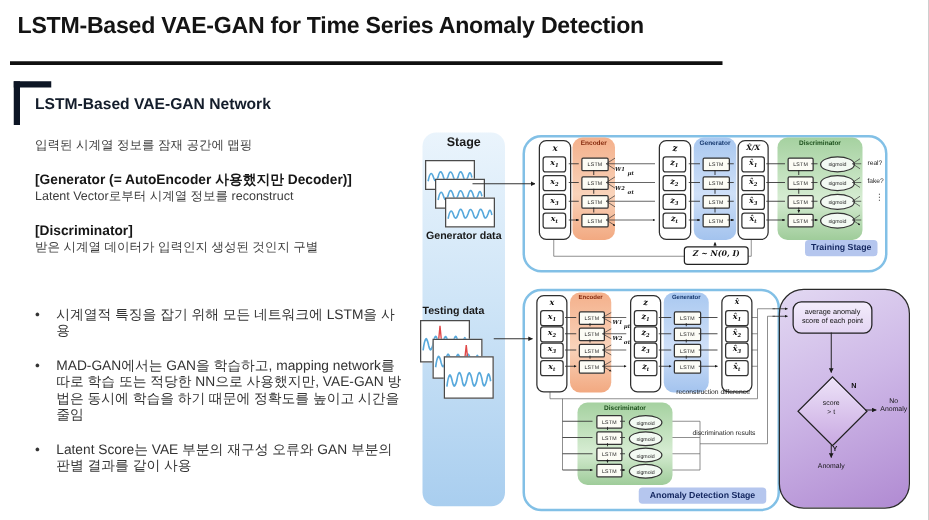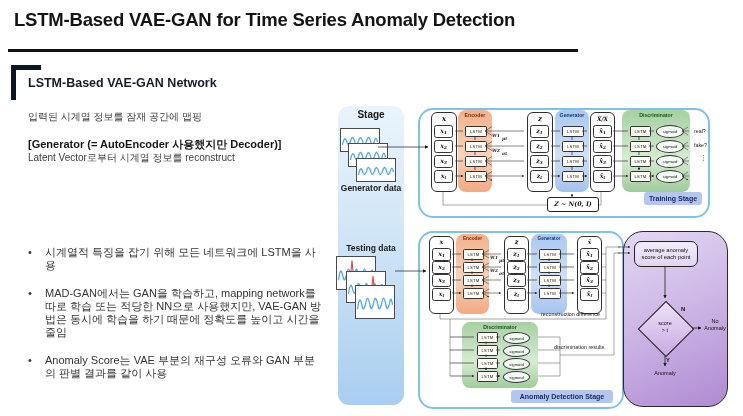--- a/index.html
+++ b/index.html
@@ -81,35 +81,39 @@
 
   
   <div class="abs defsec" style="left:28px;top:110px;width:310px">
     <div class="sec">
       <div class="db">입력된 시계열 정보를 잠재 공간에 맵핑</div>
     </div>
     <div class="sec">
       <div class="dh">[Generator (= AutoEncoder 사용했지만 Decoder)]</div>
       <div class="db">Latent Vector로부터 시계열 정보를 reconstruct</div>
     </div>
+    <div class="sec">
+      <div class="dh">[Discriminator]</div>
+      <div class="db">받은 시계열 데이터가 입력인지 생성된 것인지 구별</div>
+    </div>
   </div>
 
   
   <div class="abs" style="left:28px;top:246px;width:296px">
     <div class="bi">
       <span class="dot">•</span>
       <span>시계열적 특징을 잡기 위해 모든 네트워크에 LSTM을 사용</span>
     </div>
     <div class="bi">
       <span class="dot">•</span>
       <span>MAD-GAN에서는 GAN을 학습하고, mapping network를 따로 학습 또는 적당한 NN으로 사용했지만, VAE-GAN 방법은 동시에 학습을 하기 때문에 정확도를 높이고 시간을 줄임</span>
     </div>
     <div class="bi">
       <span class="dot">•</span>
-      <span>Anomaly Score는 VAE 부분의 재구성 오류와 GAN 부분의 판별 결과를 같이 사용</span>
+      <span>Latent Score는 VAE 부분의 재구성 오류와 GAN 부분의 판별 결과를 같이 사용</span>
     </div>
   </div>
 
   
   <div class="inputbg" style="left:338px;top:106px;width:66px;height:299px"></div>
   <div class="stagebg" style="left:418px;top:108px;width:288px;height:106px"></div>
   <div class="stagebg" style="left:418px;top:231px;width:202px;height:174px"></div>
   <div class="purplebg" style="left:623px;top:231px;width:103px;height:174px"></div>
 
   
@@ -129,21 +133,21 @@
       <svg viewBox="0 0 38 22" preserveAspectRatio="none">
         <use href="#wvp"></use>
       </svg>
     </div>
   <div class="wb" style="left:356px;top:158px;width:38px;height:22px">
       <svg viewBox="0 0 38 22" preserveAspectRatio="none">
         <use href="#wvp"></use>
       </svg>
     </div>
   <div class="abs" style="left:338px;top:183px;width:66px;text-align:center;font-size:8.5px;font-weight:700;color:#1a1a1a">Generator data</div>
-  <div class="abs" style="left:338px;top:243px;width:66px;text-align:center;font-size:8.5px;font-weight:700;color:#1a1a1a">Testing data</div>
+  <div class="abs" style="left:338px;top:243px;width:66px;text-align:left;font-size:8.5px;font-weight:700;color:#1a1a1a">Testing data</div>
   <div class="wb" style="left:336px;top:256px;width:38px;height:32px">
       <svg viewBox="0 0 38 22" preserveAspectRatio="none">
         <use href="#wvp"></use>
         <path d="M13,17 L15,2.5 L17,17" fill="none" stroke="#e04848" stroke-width="1.1"></path>
       </svg>
     </div>
   <div class="wb" style="left:346px;top:271px;width:38px;height:30px">
       <svg viewBox="0 0 38 22" preserveAspectRatio="none">
         <use href="#wvp"></use>
         <path d="M24,17 L26,3 L28,17" fill="none" stroke="#e04848" stroke-width="1.1"></path>

